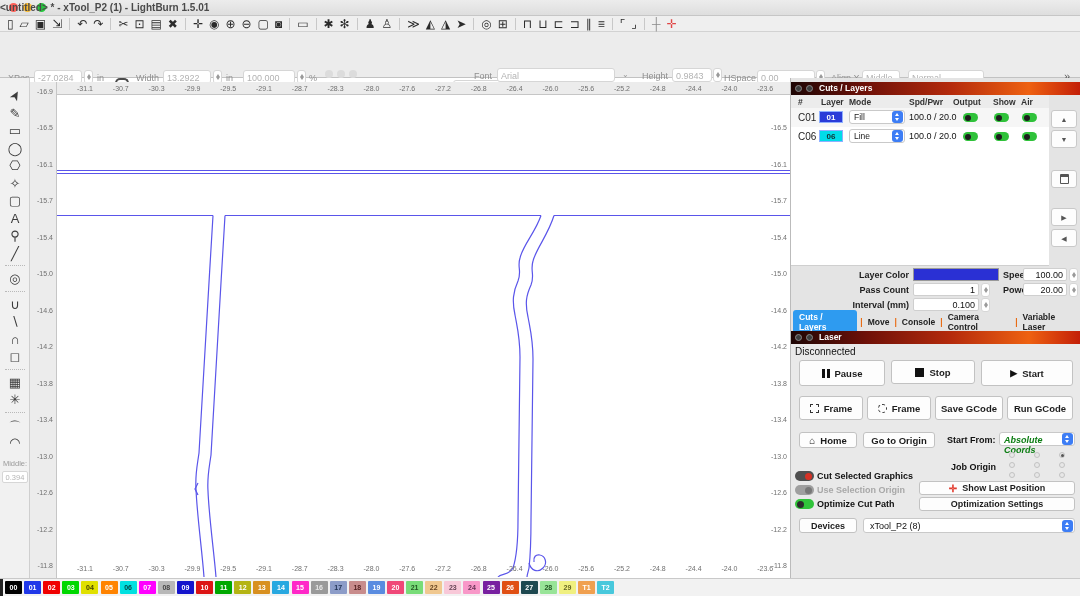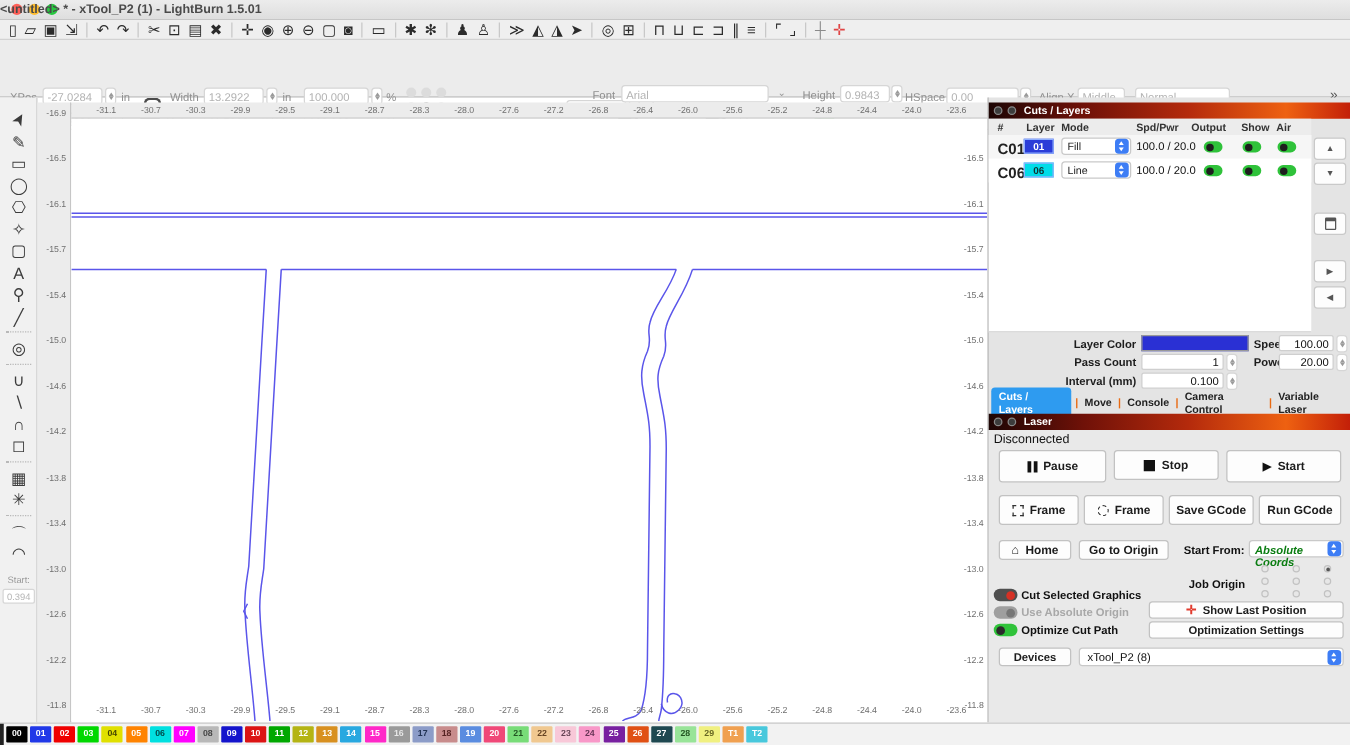--- a/index.html
+++ b/index.html
@@ -61,21 +61,21 @@
   .rlab { font-size:7px; color:#6f6f6f; white-space:nowrap; }
   .canvas { left:57px; top:95px; width:733px; height:482px; background:#ffffff; overflow:hidden; }
 
   
   .right-panel { left:790px; top:78px; width:290px; height:500px; background:#e4e4e4; border-left:1px solid #bbb; }
   .win-titlebar { height:13px; background:linear-gradient(90deg,#1d0504,#6f1108 26%,#b42a0c 55%,#ee6111 82%,#c21e08);
     color:#fff; font-size:8.5px; font-weight:bold; line-height:13px; }
   .win-dot { width:7px; height:7px; border-radius:50%; background:#3c3c3c; border:1px solid #888; top:3px; }
   .cl-header { font-size:8.5px; font-weight:bold; color:#333; }
   .cl-list { background:#fff; border-bottom:1px solid #cfcfcf; }
-  .cl-id { font-size:12px; font-weight:bold; color:#222; }
+  .cl-id { font-size:10px; font-weight:normal; color:#222; }
   .cl-chip { width:24px; height:12px; font-size:8px; font-weight:bold; text-align:center; line-height:12px; border:1px solid #8fb0ff; }
   .mode-sel { width:56px; height:14px; background:#fff; border:1px solid #c9c9c9; border-radius:3px;
     font-size:8.5px; color:#222; padding-left:4px; line-height:12px; }
   .bluespin { width:11px; height:12px; background:#3d7df5; border-radius:3px; right:1px; top:0px; }
   .bluespin:before,.bluespin:after { content:""; position:absolute; left:2.5px; border-left:2.5px solid transparent; border-right:2.5px solid transparent; }
   .bluespin:before { top:2px; border-bottom:3px solid #fff; }
   .bluespin:after { bottom:2px; border-top:3px solid #fff; }
   .cl-spd { font-size:9px; color:#111; }
   .mini-toggle { width:15px; height:9px; border-radius:5px; background:#2fc23a; }
   .mini-toggle:after { content:""; position:absolute; left:1.5px; top:1.5px; width:6px; height:6px; border-radius:50%; background:#1e1e1e; }
@@ -272,21 +272,21 @@
       <div class="abs lti" style="top: 218.5px;">∪</div>
       <div class="abs lti" style="top: 236px;">∖</div>
       <div class="abs lti" style="top: 253.5px;">∩</div>
       <div class="abs lti" style="top: 271px;">◻</div>
       <div class="abs ltsep" style="top: 290.5px;"></div>
       <div class="abs lti" style="top: 296.5px;">▦</div>
       <div class="abs lti" style="top: 314px;">✳</div>
       <div class="abs ltsep" style="top: 333.5px;"></div>
       <div class="abs lti" style="top: 339.5px;">⌒</div>
       <div class="abs lti" style="top: 357px;">◠</div>
-      <div class="abs radius-label" style="top: 380.5px;">Start:</div>
+      <div class="abs radius-label" style="top: 380.5px;">Middle:</div>
       <div class="abs radius-input" style="top: 392.5px;">0.394</div>
     </div>
 
   <div class="abs ruler-top" id="ruler-top">
       <span class="abs rlab" style="left: 28px; top: 3px; transform: translateX(-50%);">-31.1</span>
       <span class="abs rlab" style="left: 63.8px; top: 3px; transform: translateX(-50%);">-30.7</span>
       <span class="abs rlab" style="left: 99.6px; top: 3px; transform: translateX(-50%);">-30.3</span>
       <span class="abs rlab" style="left: 135.4px; top: 3px; transform: translateX(-50%);">-29.9</span>
       <span class="abs rlab" style="left: 171.2px; top: 3px; transform: translateX(-50%);">-29.5</span>
       <span class="abs rlab" style="left: 207px; top: 3px; transform: translateX(-50%);">-29.1</span>
@@ -464,21 +464,21 @@
           <div class="abs jo-dot" style="left: 25px; top: 10px;"></div>
           <div class="abs jo-dot" style="left: 50px; top: 10px;"></div>
           <div class="abs jo-dot" style="left: 0px; top: 20px;"></div>
           <div class="abs jo-dot" style="left: 25px; top: 20px;"></div>
           <div class="abs jo-dot" style="left: 50px; top: 20px;"></div>
         </div>
 
       <div class="abs toggle red" style="left:4px;top:127px"></div>
       <span class="abs lz-tglabel" style="left:26px;top:127px">Cut Selected Graphics</span>
       <div class="abs toggle dis" style="left:4px;top:141px"></div>
-      <span class="abs lz-tglabel dim" style="left:26px;top:141px">Use Absolute Origin</span>
+      <span class="abs lz-tglabel dim" style="left:26px;top:141px">Use Selection Origin</span>
       <div class="abs toggle on" style="left:4px;top:155px"></div>
       <span class="abs lz-tglabel" style="left:26px;top:155px">Optimize Cut Path</span>
 
       <div class="abs btn" style="left:128px;top:137px;width:156px;height:14px;font-size:9px">
         <span class="redcross">✛</span>
           <span>Show Last Position</span>
         </div>
       <div class="abs btn" style="left:128px;top:153px;width:156px;height:14px;font-size:9px">Optimization Settings</div>
 
       <div class="abs btn" style="left:8px;top:174px;width:58px;height:15px;font-size:9px">Devices</div>

